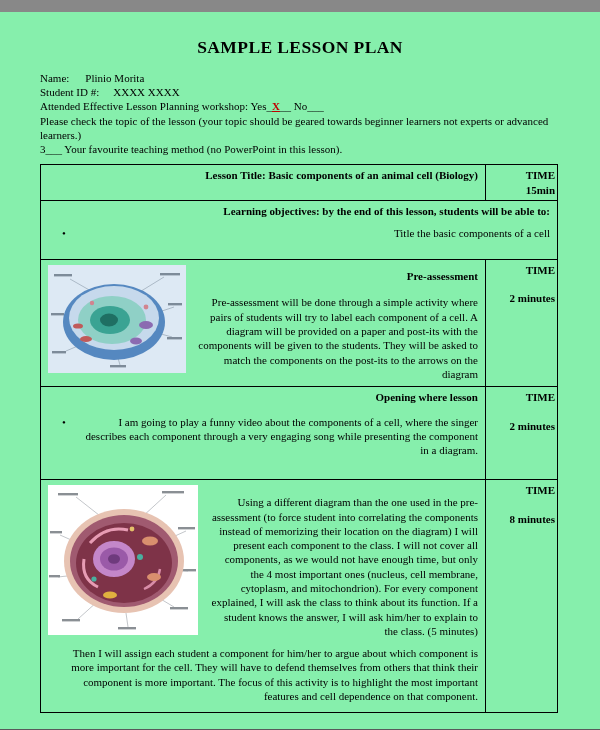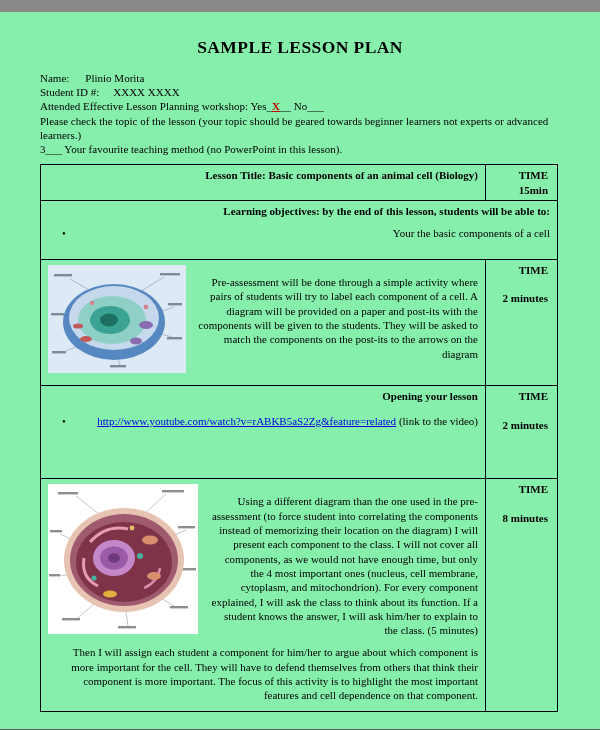--- a/index.html
+++ b/index.html
@@ -18,21 +18,21 @@
   .lbl { display:inline-block;text-align:right; }
   .name-val { margin-left:16px; }
   .id-val { margin-left:14px; }
   .mark { color:#c00000; font-weight:bold; text-decoration:underline; }
   .doc-table {
     margin:7px 42px 0 40px; border:1px solid #000;
   }
   .t-row { display:flex; border-bottom:1px solid #000;text-align:right; }
   .t-row:last-child { border-bottom:none; }
   .t-main { flex:1; padding:3px 7px 5px 7px; min-width:0; }
-  .t-time { width:72px; border-left:1px solid #000; padding:3px 9px; font-weight:bold; }
+  .t-time { width:72px; border-left:1px solid #000; padding:3px 2px; font-weight:bold; }
   .t-time .val { margin-top:14px; }
   .t-time .val.tight { margin-top:1px; }
   .bold { font-weight:bold; }
   .row-title .t-main { min-height:32px; }
   .row-objectives .t-main { min-height:58px; }
   .bullets { margin-top:8px; }
   .bullet { padding-left:30px; position:relative; margin-bottom:2px; }
   .bullet::before { content:"\2022"; position:absolute; left:14px; }
   .cell-fig { float:left; margin:2px 12px 4px 0; border:0; }
   .sec-head { font-weight:bold; margin-top:4px; }
@@ -83,21 +83,21 @@
       <div class="t-time">
         <div>TIME</div>
         <div class="val tight">15min</div>
       </div>
     </div>
 
     <div class="t-row row-objectives">
       <div class="t-main">
         <div class="bold">Learning objectives: by the end of this lesson, students will be able to:</div>
         <div class="bullets">
-          <div class="bullet">Your the basic components of a cell</div>
+          <div class="bullet">Title the basic components of a cell</div>
         </div>
       </div>
     </div>
 
     <div class="t-row row-pre">
       <div class="t-main">
         <span class="cell-fig">
           <svg width="138" height="108" viewBox="0 0 138 108" aria-hidden="true">
             <rect width="138" height="108" fill="#dde9f4"></rect>
             <g stroke="#8a99a8" stroke-width="0.6">
@@ -124,35 +124,34 @@
             <ellipse cx="62" cy="55" rx="20" ry="14" fill="#3aa393"></ellipse>
             <ellipse cx="61" cy="55" rx="9" ry="6.5" fill="#1f6f63"></ellipse>
             <ellipse cx="98" cy="60" rx="7" ry="4" fill="#8b6bb1"></ellipse>
             <ellipse cx="88" cy="76" rx="6" ry="3.5" fill="#8b6bb1"></ellipse>
             <ellipse cx="38" cy="74" rx="6" ry="3" fill="#c05a5a"></ellipse>
             <ellipse cx="30" cy="61" rx="5" ry="2.6" fill="#c05a5a"></ellipse>
             <circle cx="98" cy="42" r="2.4" fill="#d2848f"></circle>
             <circle cx="44" cy="38" r="2.2" fill="#d2848f"></circle>
           </svg>
         </span>
+        <div class="sec-head" style="margin-top:6px;">Pre-assessment</div>
         <div class="sec-body">Pre-assessment will be done through a simple activity where pairs of students will try to label each component of a cell. A diagram will be provided on a paper and post-its with the components will be given to the students.  They will be asked to match the components on the post-its to the arrows on the diagram</div>
       </div>
       <div class="t-time">
         <div>TIME</div>
         <div class="val">2 minutes</div>
       </div>
     </div>
 
     <div class="t-row row-open">
       <div class="t-main">
-        <div class="bold">Opening your lesson</div>
+        <div class="bold">Opening where lesson</div>
         <div class="bullets">
-          <div class="bullet">
-            <a class="link">http://www.youtube.com/watch?v=rABKB5aS2Zg&amp;feature=related</a><span> (link to the video)</span>
-          </div>
+          <div class="bullet">I am going to play a funny video about the components of a cell, where the singer describes each component through a very engaging song while presenting the component in a diagram.</div>
         </div>
       </div>
       <div class="t-time">
         <div>TIME</div>
         <div class="val">2 minutes</div>
       </div>
     </div>
 
     <div class="t-row row-eng">
       <div class="t-main">

